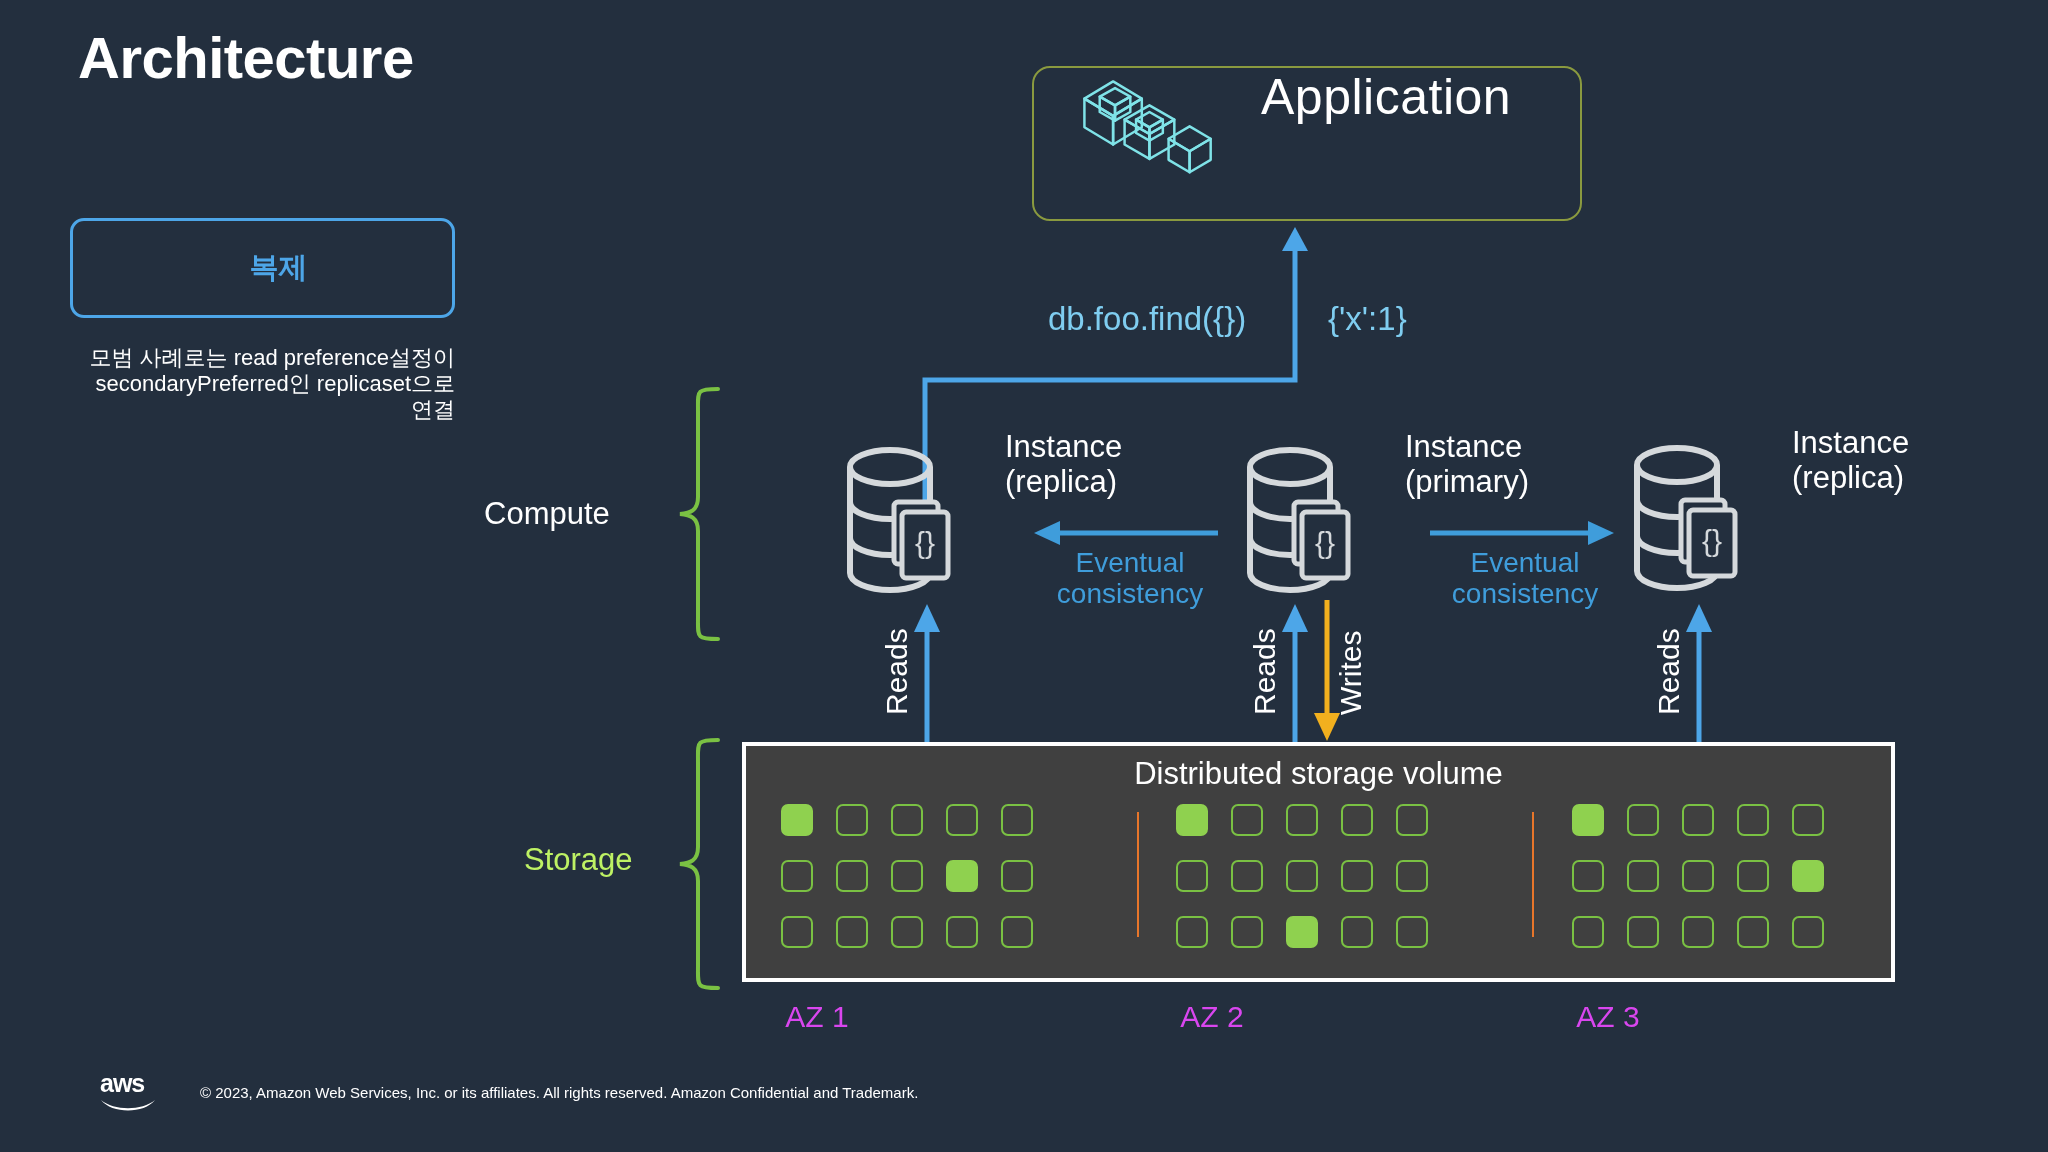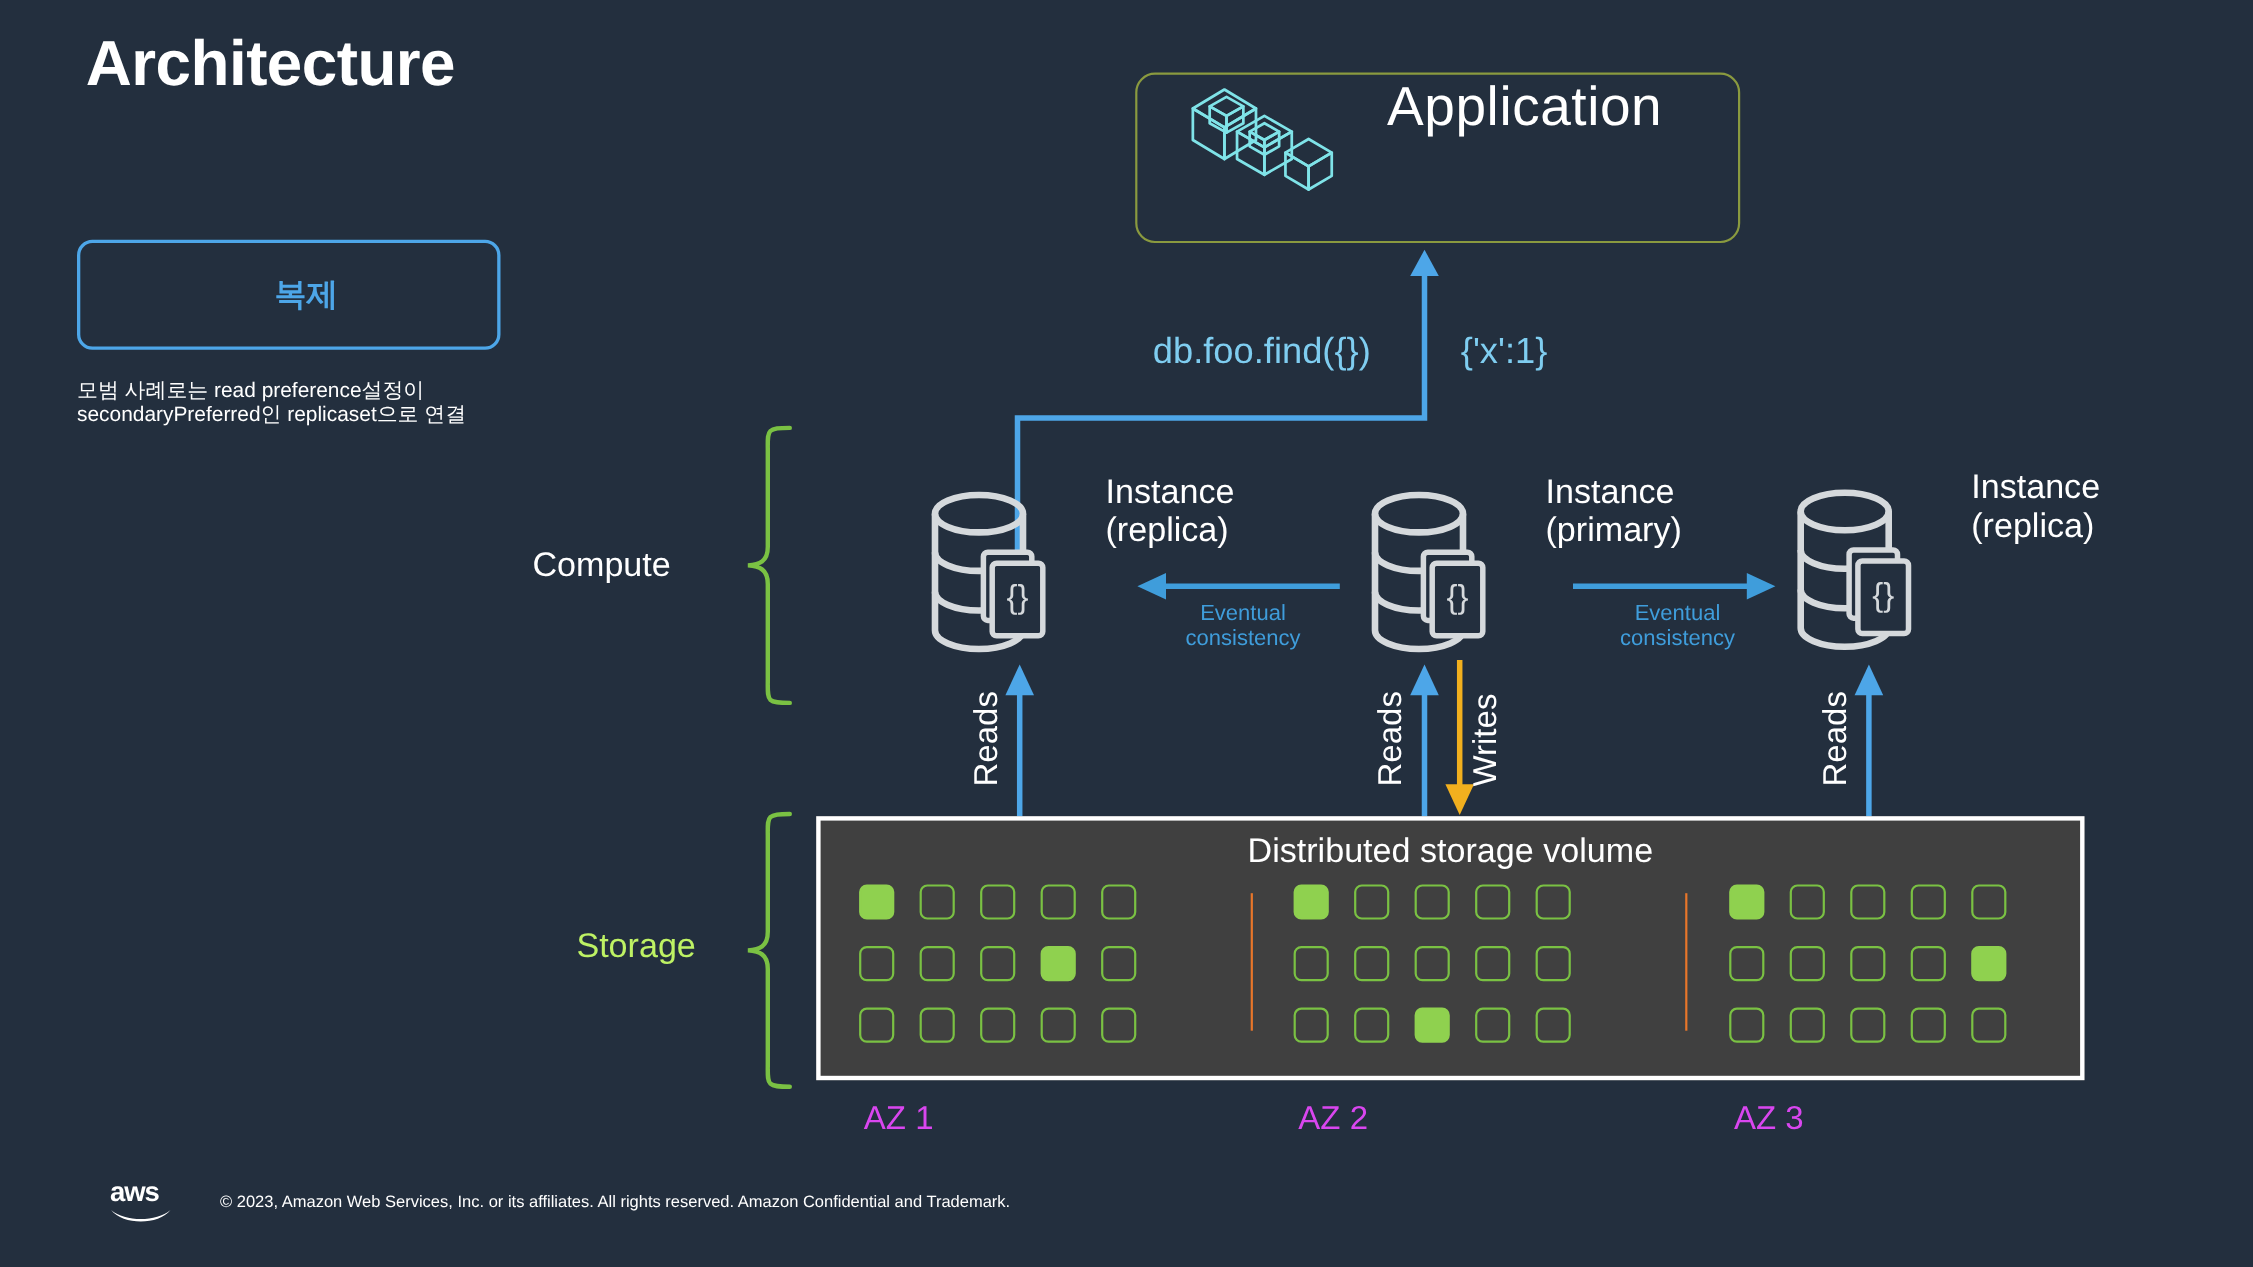--- a/index.html
+++ b/index.html
@@ -23,21 +23,21 @@
     left:70px;top:218px;width:385px;height:100px;
     border:3px solid #4da6e8;border-radius:14px;
     box-sizing:border-box;
     display:flex;align-items:center;justify-content:center;padding-left:32px;
   }
   #replica-box-label{
     font-size:29px;font-weight:bold;color:#4da6e8;
   }
   #replica-note{
     left:70px;top:345px;width:385px;
-    text-align:left;font-size:19px;line-height:1.18;color:#ffffff;
+    text-align:right;font-size:22px;line-height:1.18;color:#ffffff;
   }
 
   
   #app-box{
     left:1032px;top:66px;width:550px;height:155px;
     border:2px solid #8a9a3f;border-radius:18px;box-sizing:border-box;
     display:flex;align-items:flex-start;
   }
   #app-icon{margin-left:42px;width:145px;height:110px;}
   #app-label{
@@ -54,21 +54,21 @@
   .bracket{stroke:#7ac143;stroke-width:4;fill:none;stroke-linecap:round;}
 
   
   .instance{position:absolute;}
   .db-icon{width:110px;height:160px;}
   .inst-label{
     position:absolute;font-size:31px;line-height:1.12;color:#ffffff;
     white-space:pre-line;
   }
   .consistency-label{
-    position:absolute;font-size:20px;line-height:1.12;color:#3f9ddb;
+    position:absolute;font-size:28px;line-height:1.12;color:#3f9ddb;
     text-align:center;white-space:pre-line;
   }
 
   
   .vlabel{
     position:absolute;font-size:30px;color:#ffffff;
     transform:rotate(-90deg);transform-origin:left top;white-space:nowrap;
   }
   .vlabel.writes{color:#ffffff;}
 

